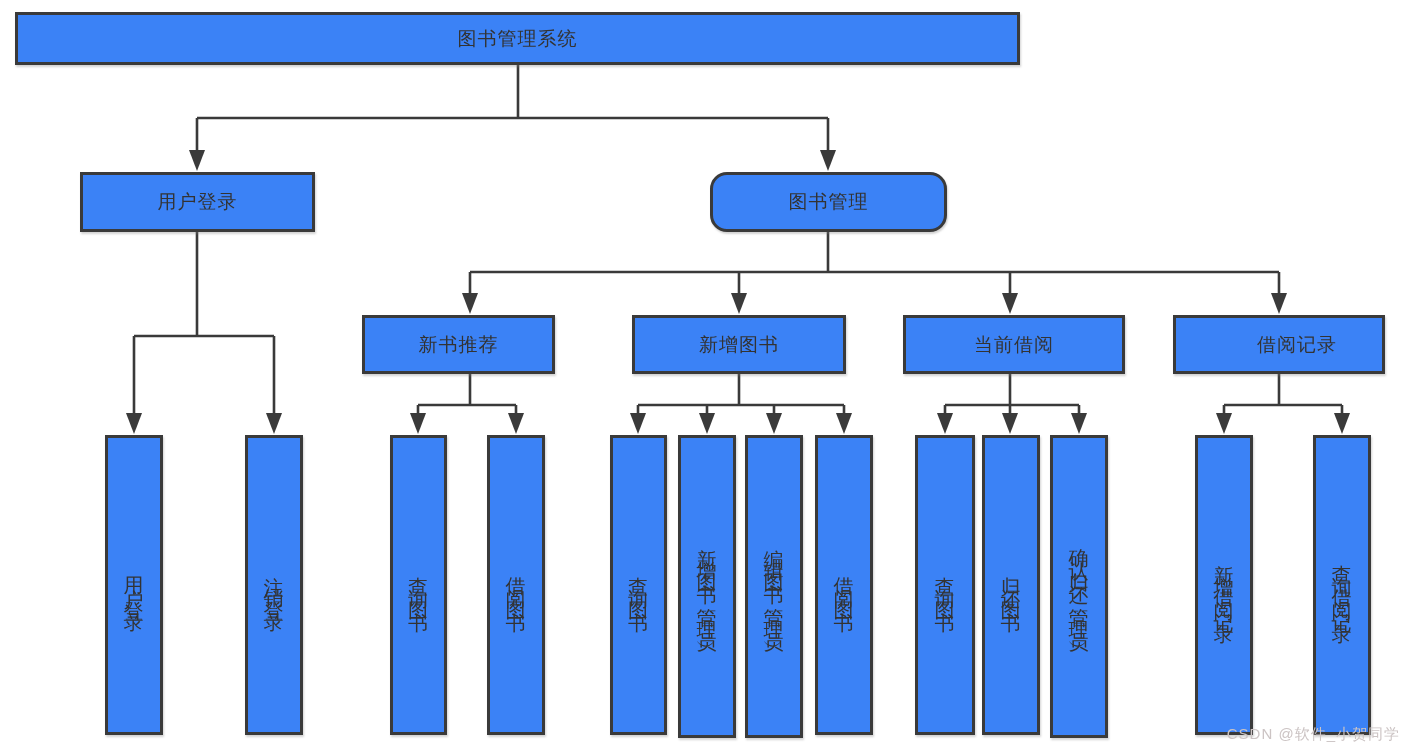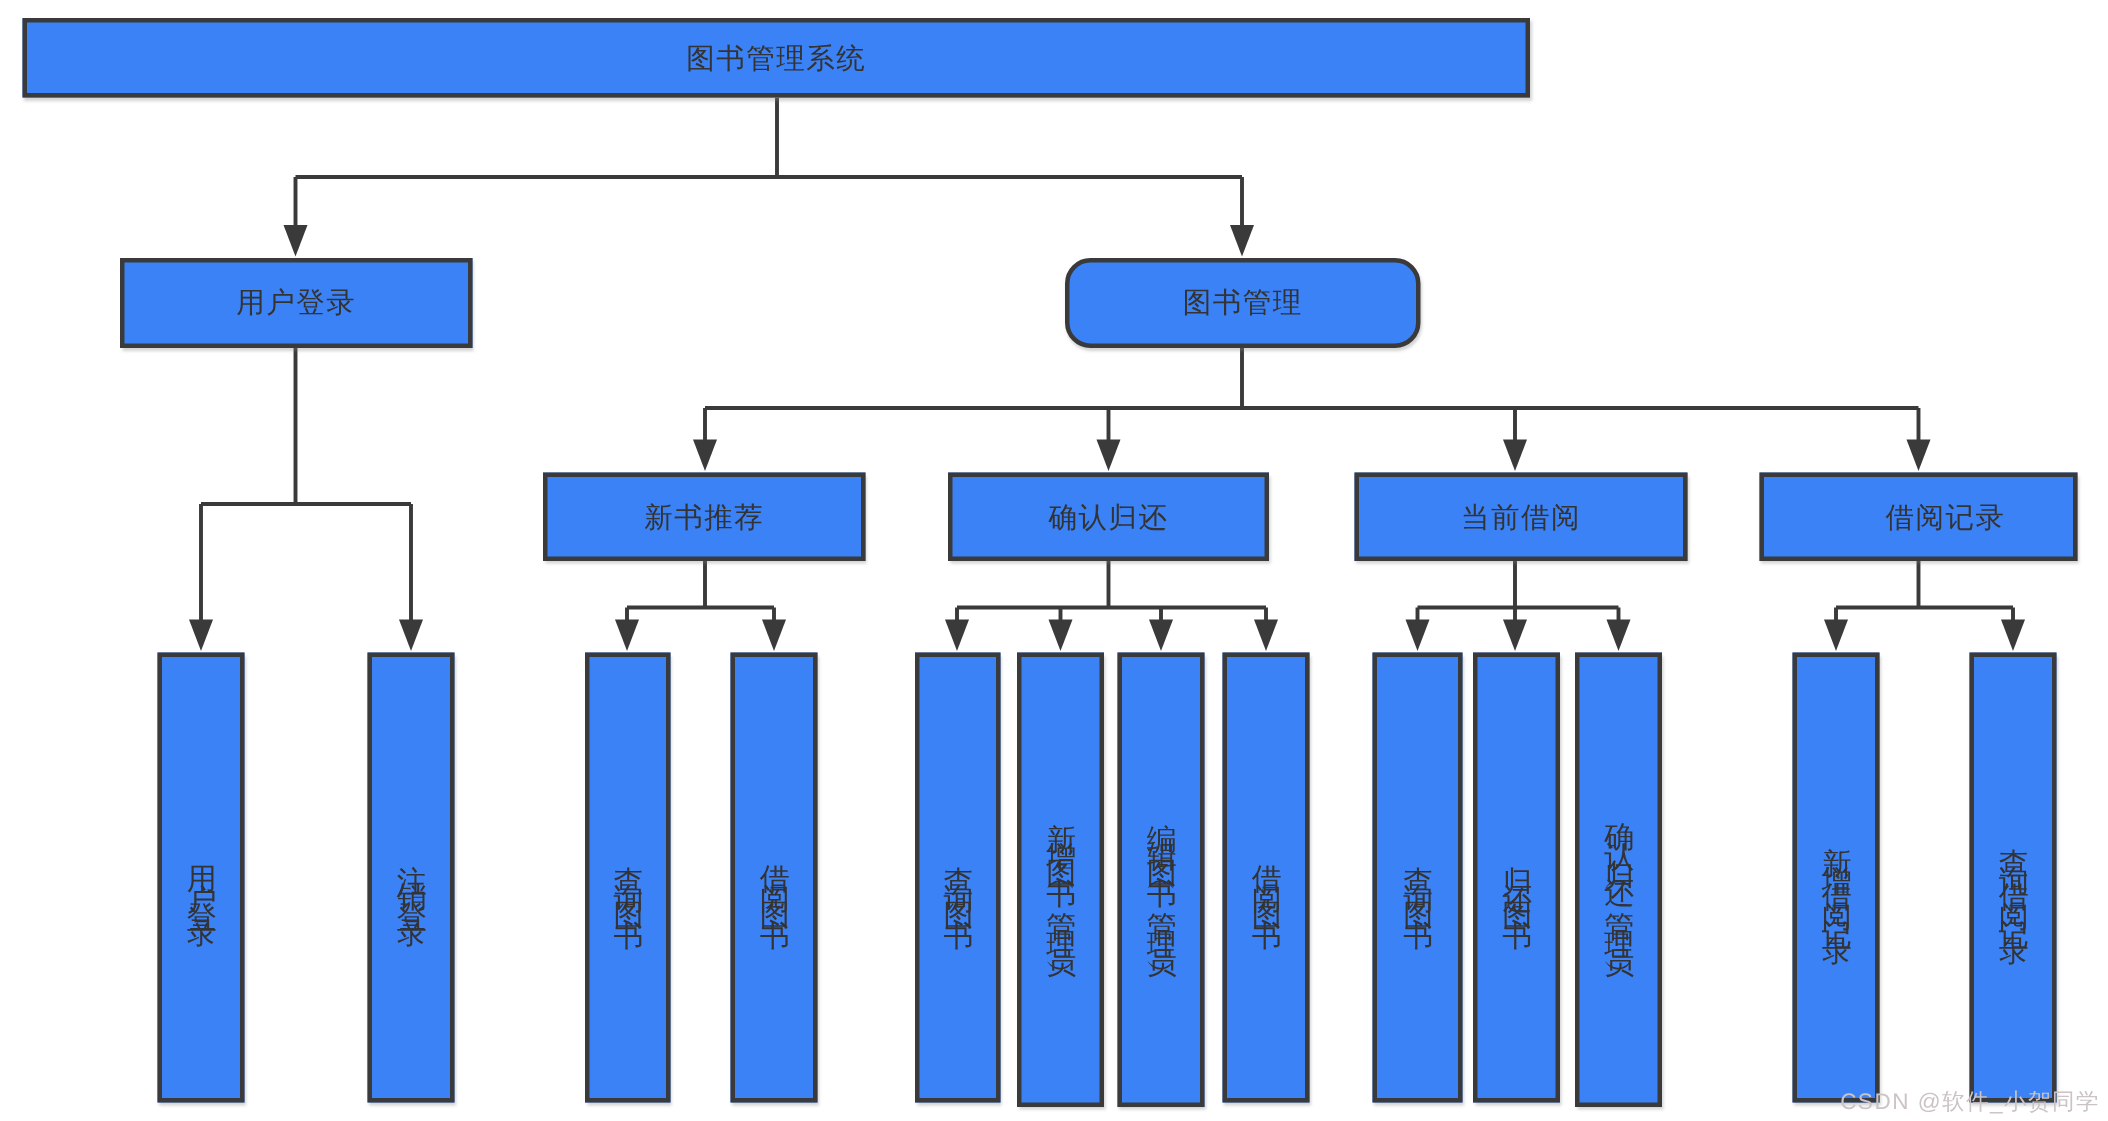--- a/index.html
+++ b/index.html
@@ -116,25 +116,25 @@
     <span>图书管理系统</span>
   </div>
 
   <div class="node h-node" style="left:80px; top:172px; width:235px; height:60px;">
     <span>用户登录</span>
   </div>
   <div class="node h-node" style="left:710px; top:172px; width:237px; height:60px;border-radius:17px;">
     <span>图书管理</span>
   </div>
 
-  <div class="node h-node" style="left:362px; top:315px; width:215px; height:59px;">
+  <div class="node h-node" style="left:362px; top:315px; width:193px; height:59px;">
     <span>新书推荐</span>
   </div>
   <div class="node h-node" style="left:632px; top:315px; width:214px; height:59px;">
-    <span>确认归还</span>
+    <span>新增图书</span>
   </div>
   <div class="node h-node" style="left:903px; top:315px; width:222px; height:59px;">
     <span>当前借阅</span>
   </div>
   <div class="node h-node" style="left:1173px; top:315px; width:212px; height:59px;padding-left:36px;">
     <span>借阅记录</span>
   </div>
 
   <div class="node v-node" style="left:105px; top:435px; width:58px; height:300px;">
     <span>用户登录</span>

